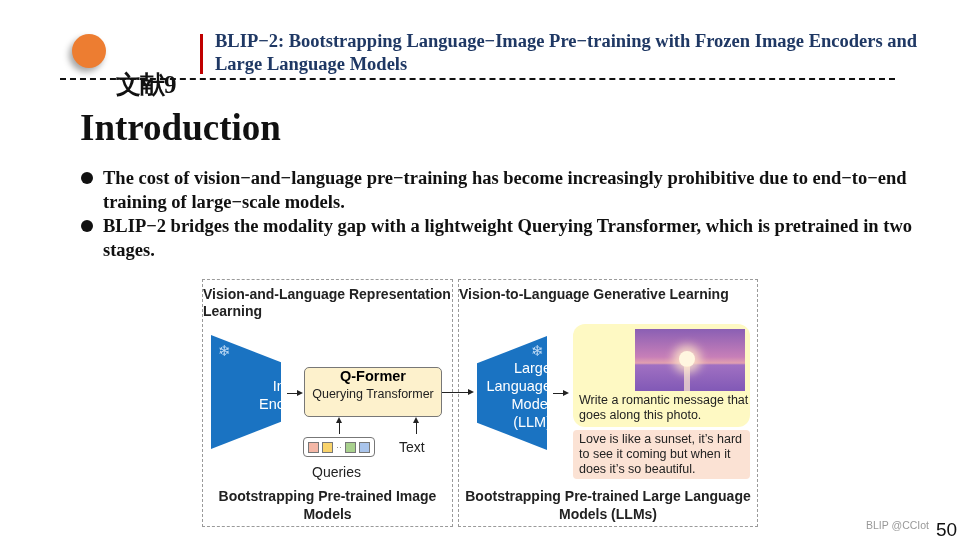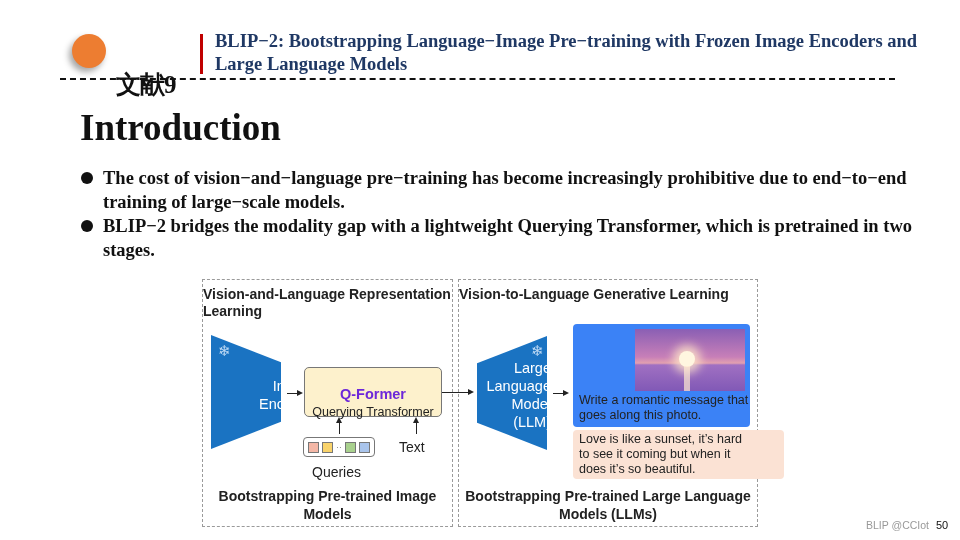--- a/index.html
+++ b/index.html
@@ -17,38 +17,38 @@
   .panel { position:absolute; top:0; height:248px; border:1.5px dashed #9a9a9a; box-sizing:border-box; }
   .p1 { left:0; width:251px; }
   .p2 { left:256px; width:300px; }
   .ph { position:absolute; left:0; right:0; text-align:left; font-weight:bold; font-size:14px; line-height:17px; color:#222; }
   .trap { position:absolute; background:#1a73c2; }
   .trap-enc { left:8px; top:55px; width:70px; height:114px; clip-path:polygon(0 0,100% 24%,100% 76%,0 100%); }
   .trap-llm { left:18px; top:56px; width:70px; height:114px; clip-path:polygon(0 24%,100% 0,100% 100%,0 76%); }
   .trap-text { position:absolute; color:#fff; font-size:14.5px; line-height:18px; text-align:right; }
   .snow { position:absolute; color:#bcd8f3; font-size:15px; }
   .qf { position:absolute; left:101px; top:87px; width:138px; height:50px; background:#fdf1cc; border:1.5px solid #777; border-radius:5px; box-sizing:border-box; text-align:center; }
-  .qf .t { font-weight:bold; font-size:14.5px; margin-top:18px; color:#6d28d9; }
+  .qf .t { font-weight:bold; font-size:14.5px; margin-top:0; color:#000000; }
   .qf .s { font-size:12.5px; margin-top:3px; color:#222; }
   .arrow { position:absolute; height:0; border-top:1.3px solid #222; }
   .arrow::after { content:""; position:absolute; right:-2px; top:-4.5px; border-left:6px solid #222; border-top:3.5px solid transparent; border-bottom:3.5px solid transparent; }
   .varrow { position:absolute; width:0; border-left:1.3px solid #222; }
   .varrow::after { content:""; position:absolute; left:-4.3px; top:-2px; border-bottom:6px solid #222; border-left:3.5px solid transparent; border-right:3.5px solid transparent; }
   .qbox { position:absolute; left:100px; top:157px; width:72px; height:20px; border:1.3px solid #777; border-radius:4px; box-sizing:border-box; display:flex; align-items:center; justify-content:center; gap:3px; }
   .sq { width:9px; height:9px; border:1px solid #777; }
   .lbl { position:absolute; font-size:14px; color:#222; }
-  .bluebox { position:absolute; left:114px; top:44px; width:177px; height:103px; background:#3b82f6; border-radius:4px; }
+  .bluebox { position:absolute; left:114px; top:44px; width:177px; height:103px; background:#fef9c3; border-radius:12px; }
   .sunset { position:absolute; left:62px; top:5px; width:110px; height:62px; background:linear-gradient(to bottom,#8a5fb4 0%,#c77fb8 45%,#e2a0b0 55%,#a070c2 58%,#8159b6 100%); }
   .sun { position:absolute; left:44px; top:22px; width:16px; height:16px; border-radius:50%; background:#fff6e0; box-shadow:0 0 10px 6px rgba(255,230,200,0.8); }
   .refl { position:absolute; left:49px; top:37px; width:6px; height:25px; background:rgba(255,235,210,0.7); }
-  .peachbox { position:absolute; left:114px; top:150px; width:211px; height:49px; background:#fbe2d4; border-radius:4px; }
+  .peachbox { position:absolute; left:114px; top:150px; width:177px; height:49px; background:#fbe2d4; border-radius:4px; }
   .msg { position:absolute; left:6px; font-size:12.5px; line-height:15px; color:#222; }
   .foot { position:absolute; left:0; right:0; text-align:center; font-weight:bold; font-size:14px; line-height:17.5px; color:#222; }
   .wm { position:absolute; left:866px; top:519px; font-family:"Liberation Sans", sans-serif; font-size:10.5px; color:#999; }
-  .pg { position:absolute; left:936px; top:519px; font-family:"Liberation Sans", sans-serif; font-size:11px; color:#111; }
+  .pg { position:absolute; left:936px; top:519px; font-family:"Liberation Sans", sans-serif; font-size:19px; color:#111; }
 </style>
 </head>
 <body>
 
 <div class="dot"></div>
 <div class="ref-label">文献9</div>
 <div class="red-bar"></div>
 <div class="paper-title">BLIP−2: Bootstrapping Language−Image Pre−training with Frozen Image Encoders and Large Language Models</div>
 <div class="dash"></div>
 

